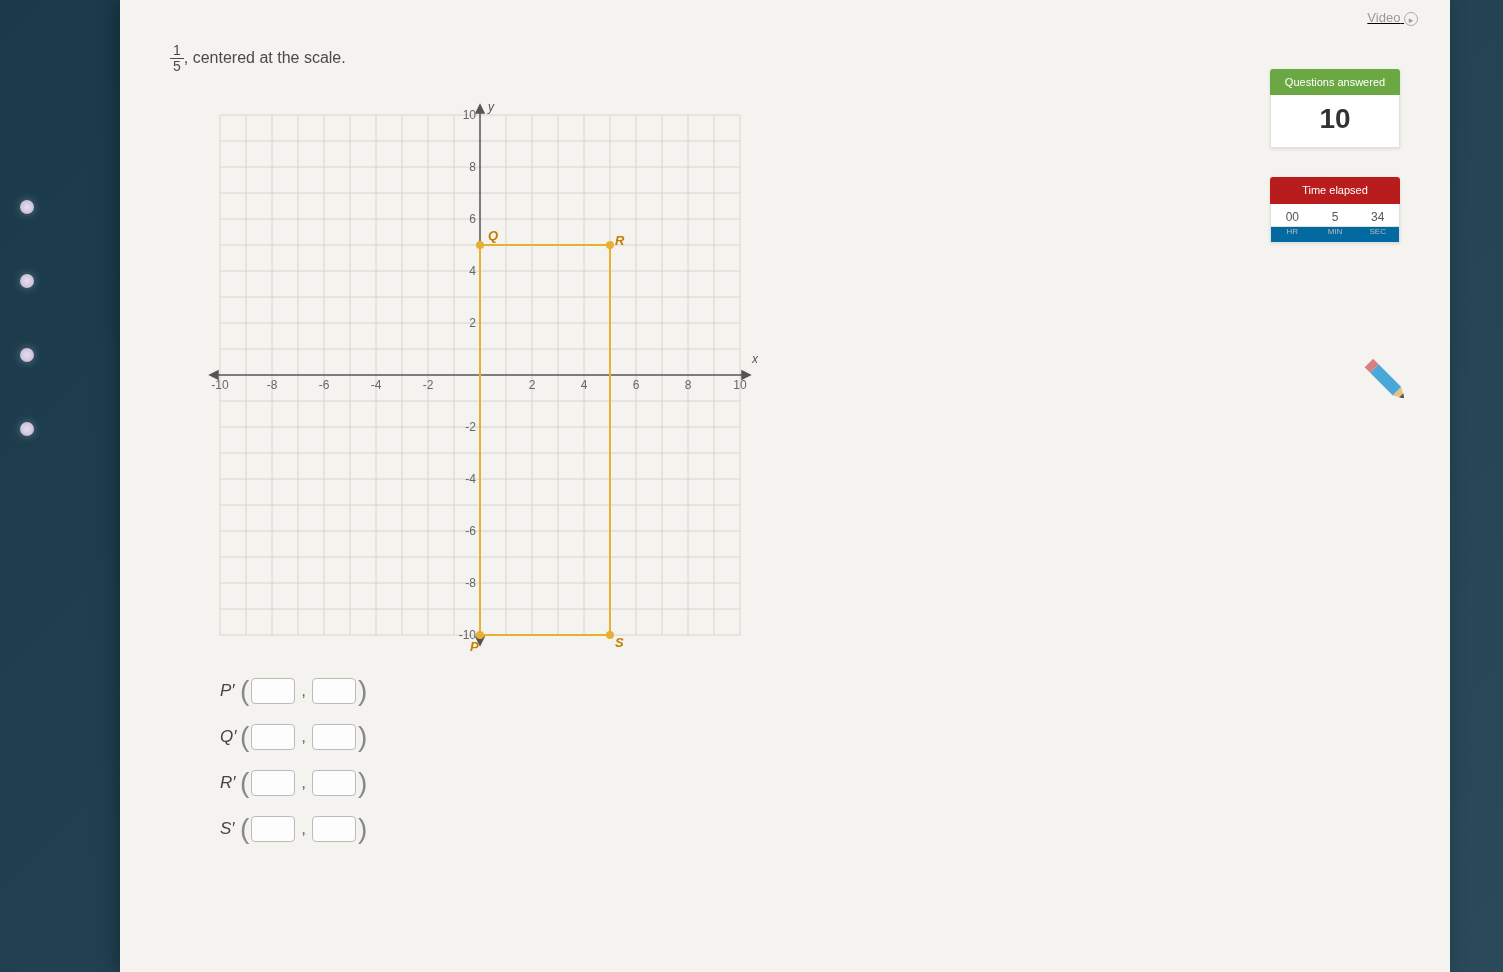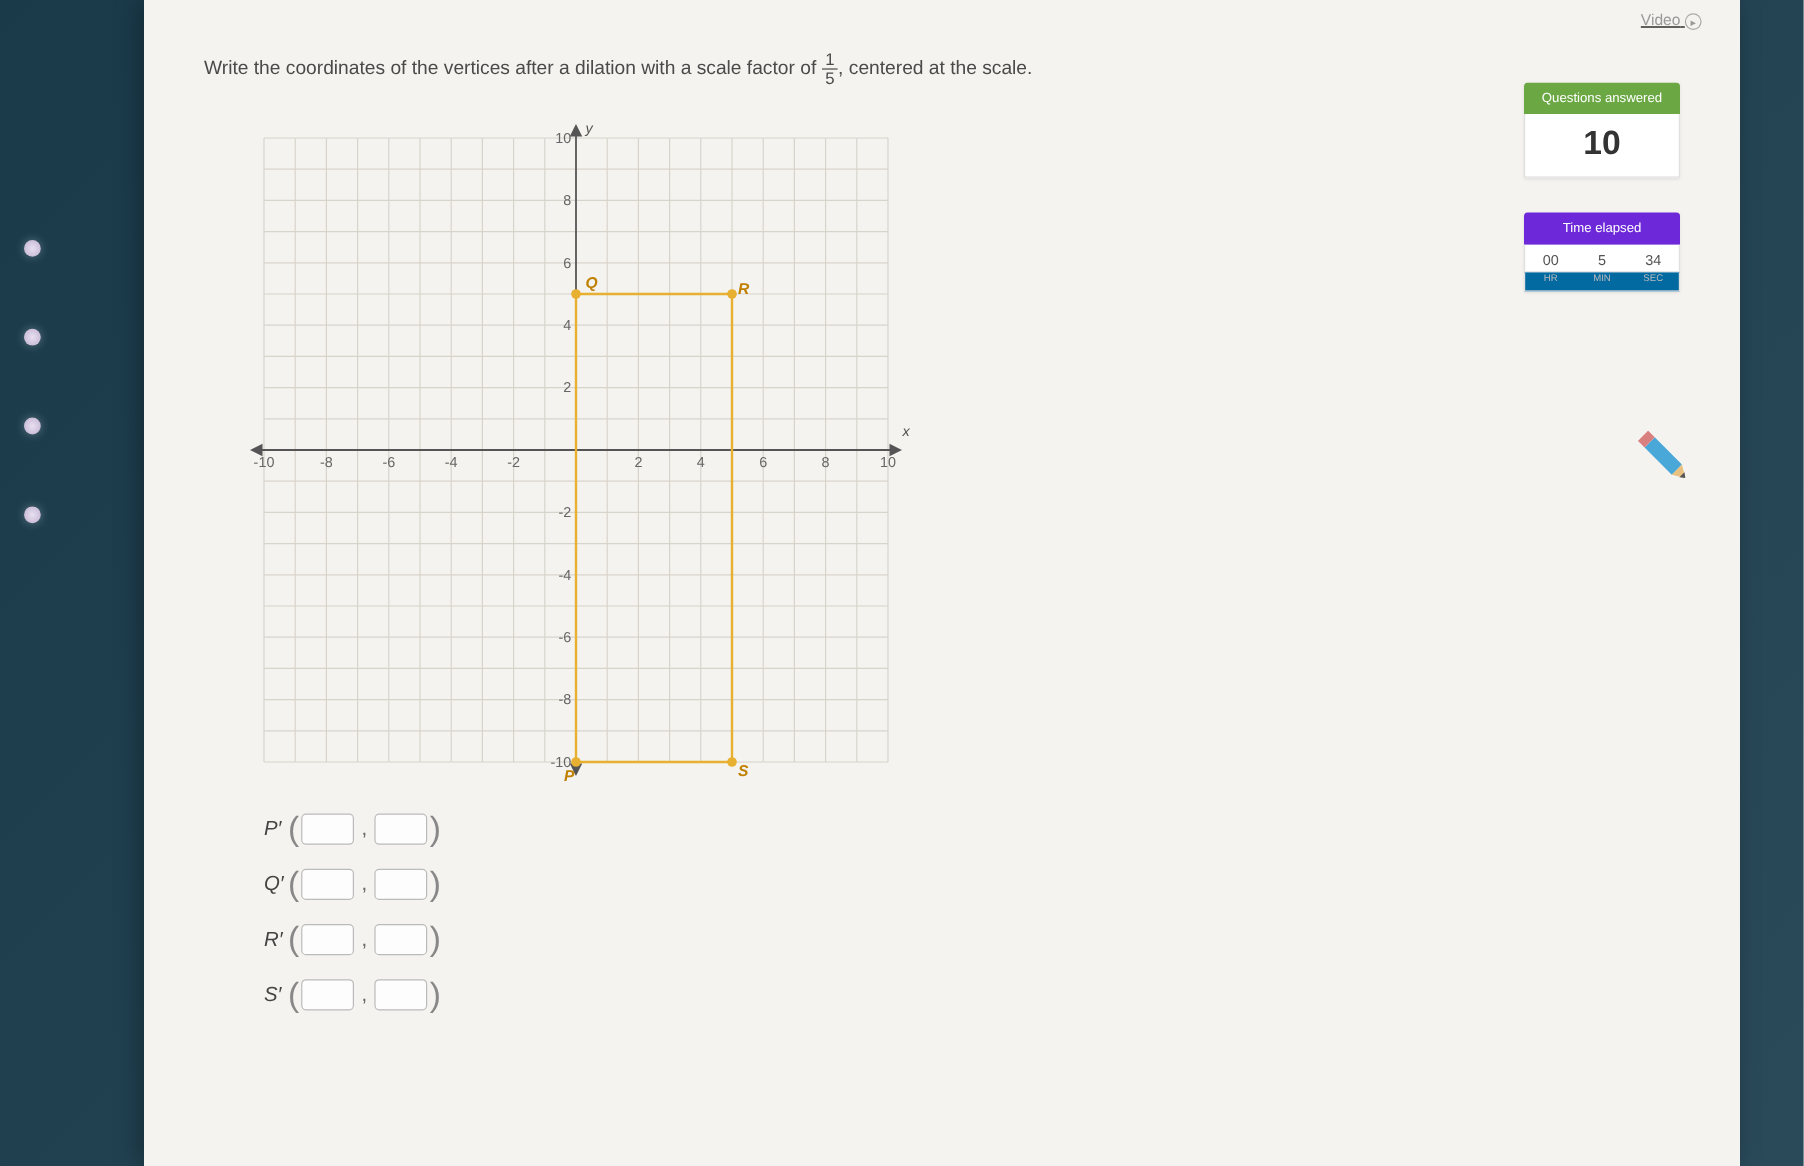--- a/index.html
+++ b/index.html
@@ -44,21 +44,21 @@
   .answers { margin-left: 50px; margin-top: 10px; }
   .ans-row { margin: 14px 0; font-style: italic; font-size: 17px; color: #444; display: flex; align-items: center; }
   .ans-row .label { width: 20px; }
   .ans-row .paren { font-size: 28px; font-weight: 300; font-style: normal; color: #888; }
   .ans-input { width: 44px; height: 26px; border: 1px solid #bbb; border-radius: 4px; background: #fdfdfd; margin: 0 2px; font-style: normal; text-align: center; }
   .ans-row .comma { font-style: normal; margin: 0 4px; color: #666; }
   
   .stat-header { color: #fff; font-size: 11px; padding: 6px 4px; border-radius: 3px 3px 0 0; line-height: 1.3; }
   .stat-value { background: #fff; font-size: 28px; font-weight: bold; padding: 8px 0 12px 0; color: #333; border: 1px solid #e0e0e0; border-top: none; }
   .green { background: #6ba844; }
-  .blue { background: #6d28d9; }
+  .blue { background: #b91c1c; }
   .orange { background: #e07a3a; }
   .time-row { background: #fff; border: 1px solid #e0e0e0; border-top: none; padding: 6px 0 2px 0; display: flex; font-size: 12px; }
   .time-cell { flex: 1; text-align: center; color: #555; }
   .time-labels { background: #0369a1; border: 1px solid #e0e0e0; border-top: none; padding: 0 0 6px 0; display: flex; font-size: 8px; text-transform: uppercase; color: #bbb; }
   .time-labels div { flex: 1; text-align: center; }
   .stat-block { margin-bottom: 14px; box-shadow: 0 1px 3px rgba(0,0,0,0.1); margin-top: 29px; }
   .q-icon { display: inline-block; width: 12px; height: 12px; background: #fff; color: #e07a3a; border-radius: 50%; font-size: 9px; line-height: 12px; font-weight: bold; }
   
   .pencil { position: absolute; right: 40px; top: 370px; transform: rotate(45deg); }
   .pencil svg { width: 50px; height: 20px; }
@@ -78,21 +78,20 @@
   <div class="topbar">
     <a class="video-link" href="#">
       <span>Video</span>
       <span class="circ">▸</span>
     </a>
   </div>
 
   <div class="content">
     <div class="main">
       <div class="question">
-        <span>Write the coordinates of the vertices after a dilation with a scale factor of </span>
         <span class="frac">
           <div class="n">1</div>
           <div class="d">5</div>
         </span><span>, centered at the scale.</span>
       </div>
 
       <div class="graph-container">
         <svg class="graph-svg" viewBox="0 0 560 560">
 
           <g stroke="#d8d4cc" stroke-width="1">

